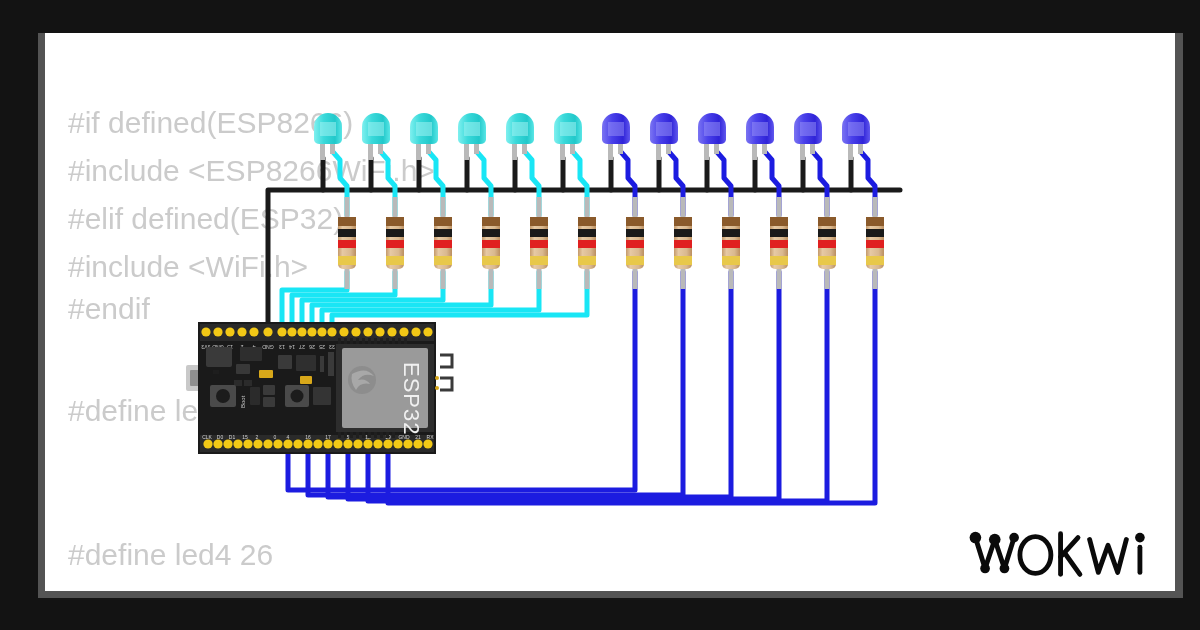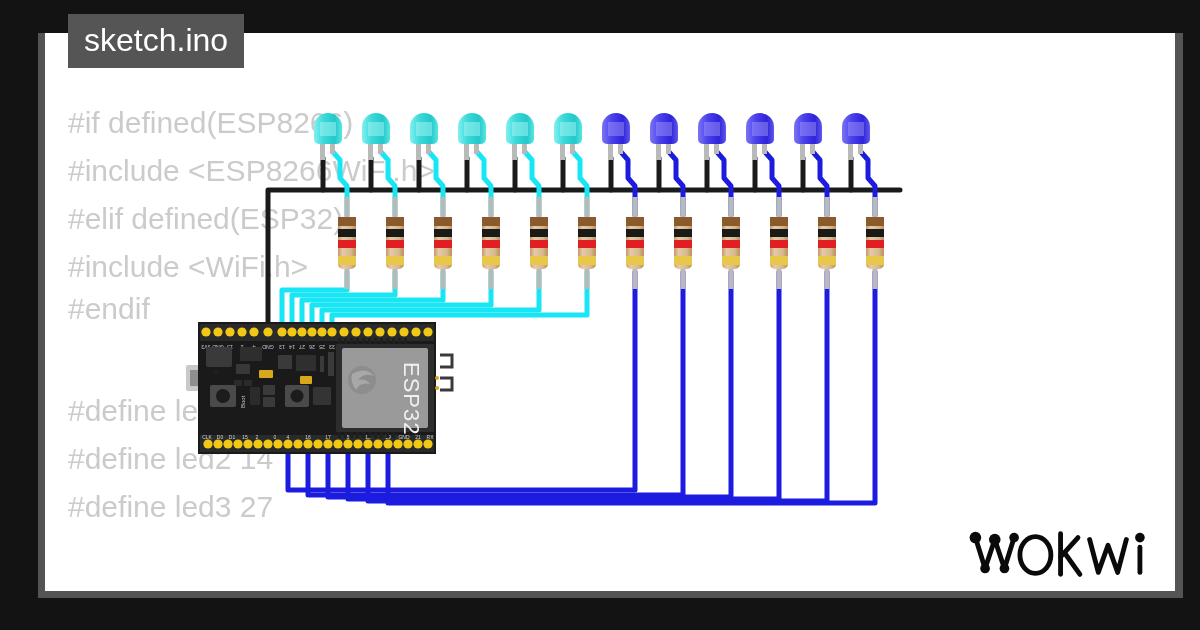--- a/index.html
+++ b/index.html
@@ -68,26 +68,24 @@
   <div class="frame-shadow"></div>
   <div class="canvas-panel"></div>
 
   <div class="code-layer">
     <div class="code-line" style="top:75px">#if defined(ESP8266)</div>
     <div class="code-line" style="top:123px">#include &lt;ESP8266WiFi.h&gt;</div>
     <div class="code-line" style="top:171px">#elif defined(ESP32)</div>
     <div class="code-line" style="top:219px">#include &lt;WiFi.h&gt;</div>
     <div class="code-line" style="top:261px">#endif</div>
     <div class="code-line" style="top:363px">#define led1 12</div>
-    <div class="code-line" style="top:411px">#define led2 14</div>
-    <div class="code-line" style="top:459px">#define led3 27</div>
+    <div class="code-line" style="top:507px">#define led4 26</div>
     <div class="code-line" style="top:555px">#define led5 25</div>
   </div>
 
-  <div class="file-tab">sketch.ino</div>
 
   <svg class="diagram" viewBox="0 0 1200 630">
     <defs>
       <linearGradient id="ledCyan" x1="0" y1="0" x2="1" y2="0">
         <stop offset="0%" stop-color="#7ff0ef"></stop>
         <stop offset="35%" stop-color="#3ad9da"></stop>
         <stop offset="75%" stop-color="#21c8ca"></stop>
         <stop offset="100%" stop-color="#59e6e6"></stop>
       </linearGradient>
       <linearGradient id="ledBlue" x1="0" y1="0" x2="1" y2="0">

